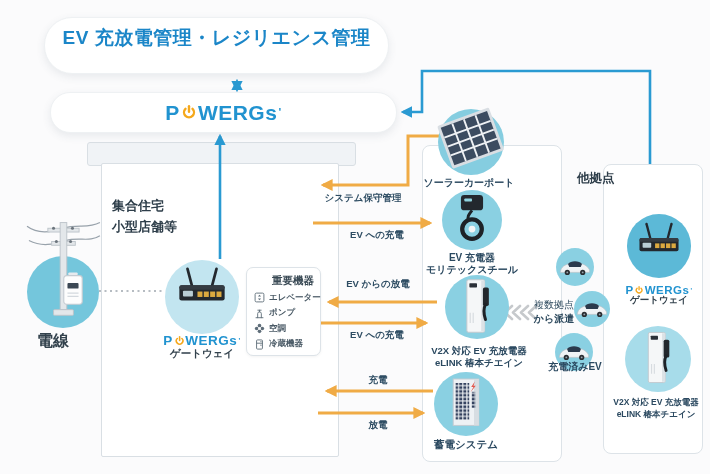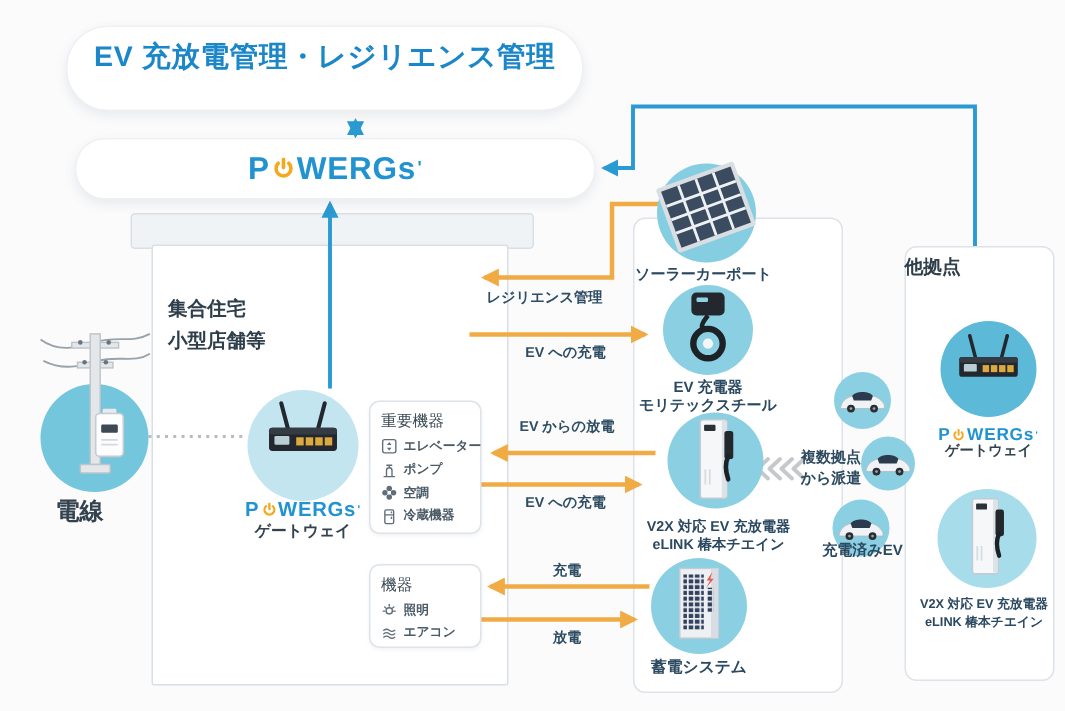--- a/index.html
+++ b/index.html
@@ -36,21 +36,21 @@
   .lbl-flow{font-size:9.5px;color:#2e4d63;}
   .lbl-big{font-size:13px;font-weight:bold;color:#2e3e4a;transform:none;}
   .lbl-gwname{font-size:10.5px;font-weight:bold;color:#33424d;}
   .lbl-gwname-sm{font-size:9.5px;font-weight:bold;color:#33424d;}
   .lbl-v2x{font-size:9.5px;}
   .lbl-v2x-sm{font-size:8.5px;}
   .gw-logo{position:absolute;transform:translateX(-50%);z-index:4;}
   
   .eqbox{position:absolute;background:#fff;border:1px solid #dde3e8;border-radius:7px;
          box-shadow:0 1px 3px rgba(0,0,0,.05);padding:6px 6px 4px 7px;z-index:3;box-sizing:border-box;}
-  .eq-title{font-size:10.5px;font-weight:normal;color:#3a4a55;margin-bottom:3px;}
+  .eq-title{font-size:10.5px;font-weight:bold;color:#3a4a55;margin-bottom:3px;text-align:right;}
   .eq-row{display:flex;align-items:center;gap:4px;margin-top:3.5px;}
   .eq-row svg{width:11px;height:11px;flex:none;}
   .eq-label{font-size:8.5px;font-weight:600;color:#4a5a66;white-space:nowrap;}
   .connectors{position:absolute;left:0;top:0;z-index:2;pointer-events:none;}
 </style>
 </head>
 <body>
 
 <div class="stage">
 
@@ -180,36 +180,20 @@
     </div>
     <div class="eq-row">
       <svg viewBox="0 0 12 12">
         <rect x="2.8" y="1" width="6.4" height="10" rx="1" fill="none" stroke="#5f6e7a" stroke-width="1"></rect>
         <path d="M2.8,4.6 H9.2 M7.6,2.2 V3.4 M7.6,6 V7.6" stroke="#5f6e7a" stroke-width="1" fill="none"></path>
       </svg>
       <span class="eq-label">冷蔵機器</span>
     </div>
   </div>
 
-  <div class="eqbox" style="left:246px;top:376px;width:75px;height:56px;">
-    <div class="eq-title">機器</div>
-    <div class="eq-row">
-      <svg viewBox="0 0 12 12">
-        <circle cx="6" cy="6.8" r="2.3" fill="none" stroke="#5f6e7a" stroke-width="1"></circle>
-        <path d="M6,2.2 V3.4 M2.6,3.9 l0.9,0.9 M9.4,3.9 l-0.9,0.9 M1.6,7 H2.8 M9.2,7 H10.4" stroke="#5f6e7a" stroke-width="1" stroke-linecap="round" fill="none"></path>
-      </svg>
-      <span class="eq-label">照明</span>
-    </div>
-    <div class="eq-row">
-      <svg viewBox="0 0 12 12">
-        <path d="M2,3.5 q2,-1.6 4,0 t4,0 M2,6 q2,-1.6 4,0 t4,0 M2,8.5 q2,-1.6 4,0 t4,0" fill="none" stroke="#5f6e7a" stroke-width="1" stroke-linecap="round"></path>
-      </svg>
-      <span class="eq-label">エアコン</span>
-    </div>
-  </div>
 
   <div class="circ" style="left:438px;top:109px;width:66px;height:66px;background:#85cde0;"></div>
   <svg class="devsvg" style="left:433px;top:103px;" width="76" height="72" viewBox="0 0 80 76">
     <g transform="rotate(-20 40 38)">
       <rect x="11" y="13" width="58" height="48" rx="2" fill="#d9dee3"></rect>
       <rect x="14" y="16" width="52" height="42" fill="#3c4c60"></rect>
       <path d="M27,16 V58 M40,16 V58 M53,16 V58 M14,27 H66 M14,37 H66 M14,47 H66" stroke="#eef1f4" stroke-width="2"></path>
     </g>
   </svg>
   <div class="lbl" style="left:469px;top:176px;">ソーラーカーポート</div>
@@ -272,25 +256,25 @@
       <circle cx="32" cy="20" r="1.2" fill="#9aa4ad"></circle>
   </svg>
   <svg class="devsvg" style="left:557px;top:342px;" width="34" height="20" viewBox="0 0 44 26">
     <path d="M3,19 C4,13 9,9.5 16,8.5 L28,8.5 C35,9 39,13 41,17 L41,20 L3,20 Z" fill="#f0f3f5" stroke="#b4bcc3" stroke-width="0.8"></path>
     <path d="M13,9 C16,4.5 28,4.5 31,9 L29.5,13 L14.5,13 Z" fill="#2b3a4c"></path>
     <circle cx="12" cy="20" r="3.4" fill="#2a2e32"></circle>
       <circle cx="32" cy="20" r="3.4" fill="#2a2e32"></circle>
     <circle cx="12" cy="20" r="1.2" fill="#9aa4ad"></circle>
       <circle cx="32" cy="20" r="1.2" fill="#9aa4ad"></circle>
   </svg>
-  <div class="lbl" style="left:554px;top:298px;font-weight:bold;color:#2e4a5e;">複数拠点</div>
+  <div class="lbl" style="left:554px;top:298px;font-weight:normal;color:#2e4a5e;">複数拠点</div>
   <div class="lbl" style="left:554px;top:312px;font-weight:bold;color:#2e4a5e;">から派遣</div>
   <div class="lbl" style="left:575px;top:360px;">充電済みEV</div>
 
-  <div class="lbl lbl-big" style="left:603px;top:170px;font-size:12.5px;">他拠点</div>
+  <div class="lbl lbl-big" style="left:577px;top:170px;font-size:12.5px;">他拠点</div>
   <div class="circ" style="left:627px;top:214px;width:64px;height:64px;background:#5cb9d7;"></div>
   <svg class="devsvg" style="left:634px;top:221px;" width="50" height="37" viewBox="0 0 64 46">
     <path d="M21,22 L16,3" stroke="#23282e" stroke-width="3" stroke-linecap="round"></path>
     <path d="M43,22 L48,3" stroke="#23282e" stroke-width="3" stroke-linecap="round"></path>
     <rect x="7" y="21" width="50" height="17" rx="2.5" fill="#23282e"></rect>
     <rect x="7" y="21" width="50" height="5" rx="2.5" fill="#343b42"></rect>
     <rect x="11" y="27" width="11" height="6.5" rx="1" fill="#b9cdd4"></rect>
     <g fill="#dca93f">
         <rect x="27" y="28" width="5.5" height="6"></rect>
         <rect x="34" y="28" width="5.5" height="6"></rect>
@@ -316,20 +300,20 @@
     <rect x="14" y="3" width="21" height="62" rx="2" fill="#f5f7f8" stroke="#c3cad0" stroke-width="1.2"></rect>
     <rect x="31" y="4" width="4" height="60" fill="#dce2e6"></rect>
     <rect x="17" y="7" width="9" height="5" rx="0.8" fill="#2b3138"></rect>
     <rect x="33" y="12" width="7" height="22" rx="2" fill="#23282d"></rect>
     <path d="M36,32 C33,38 34,44 36,50" stroke="#1d2227" stroke-width="3.6" fill="none" stroke-linecap="round"></path>
     <path d="M18,42 v12 M21.5,42 v12" stroke="#d7dce0" stroke-width="1.4"></path>
   </svg>
   <div class="lbl lbl-v2x-sm" style="left:656px;top:397px;">V2X 対応 EV 充放電器</div>
   <div class="lbl lbl-v2x-sm" style="left:656px;top:409px;">eLINK 椿本チエイン</div>
 
-  <div class="lbl lbl-flow" style="left:363px;top:192px;">レジリエンス管理</div>
+  <div class="lbl lbl-flow" style="left:363px;top:192px;">システム保守管理</div>
   <div class="lbl lbl-flow" style="left:377px;top:229px;">EV への充電</div>
   <div class="lbl lbl-flow" style="left:378px;top:278px;">EV からの放電</div>
   <div class="lbl lbl-flow" style="left:377px;top:329px;">EV への充電</div>
   <div class="lbl lbl-flow" style="left:378px;top:374px;">充電</div>
   <div class="lbl lbl-flow" style="left:378px;top:419px;">放電</div>
 
 </div>
 
 </body></html>

